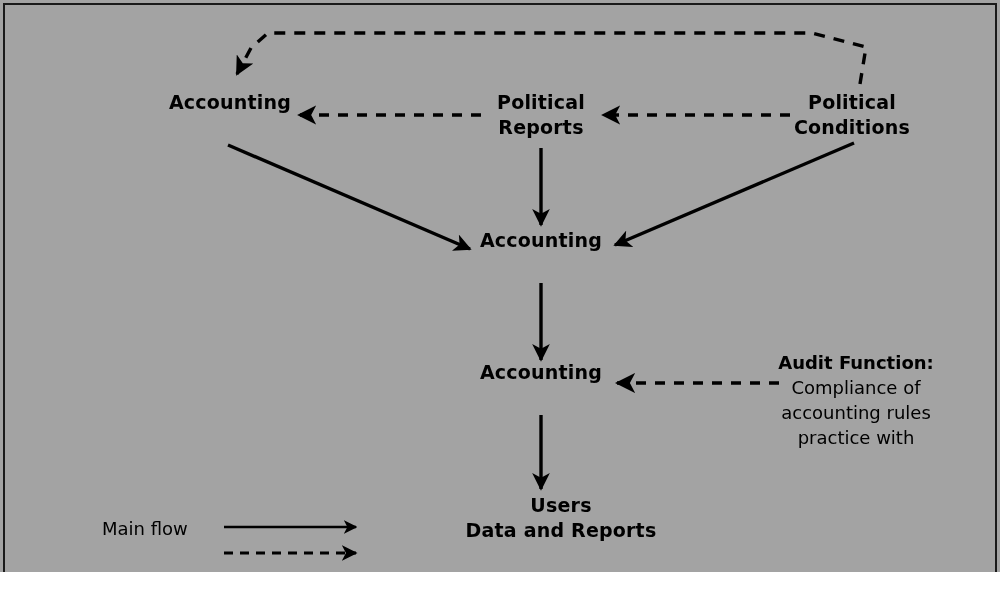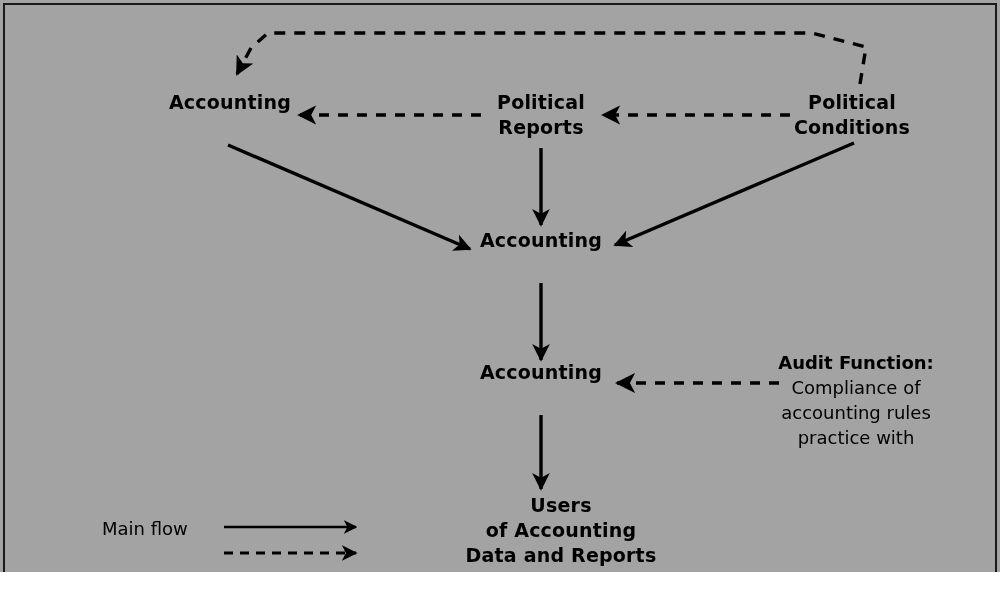--- a/index.html
+++ b/index.html
@@ -122,21 +122,20 @@
   <div class="node-text" style="left:421px; top:228px; width:240px;">
     <span class="ln">Accounting</span>
   </div>
 
   <div class="node-text" style="left:441px; top:360px; width:200px;">
     <span class="ln">Accounting</span>
   </div>
 
   <div class="node-text" style="left:431px; top:493px; width:260px;">
     <span class="ln">Users</span>
-    <span class="ln">of Accounting</span>
     <span class="ln">Data and Reports</span>
   </div>
 
   <div class="audit-block" style="left:746px; top:318px; width:220px;">
     <span class="hd">Audit Function:</span>
     <span class="ln">Compliance of</span>
     <span class="ln">accounting rules</span>
     <span class="ln">practice with</span>
   </div>
 

